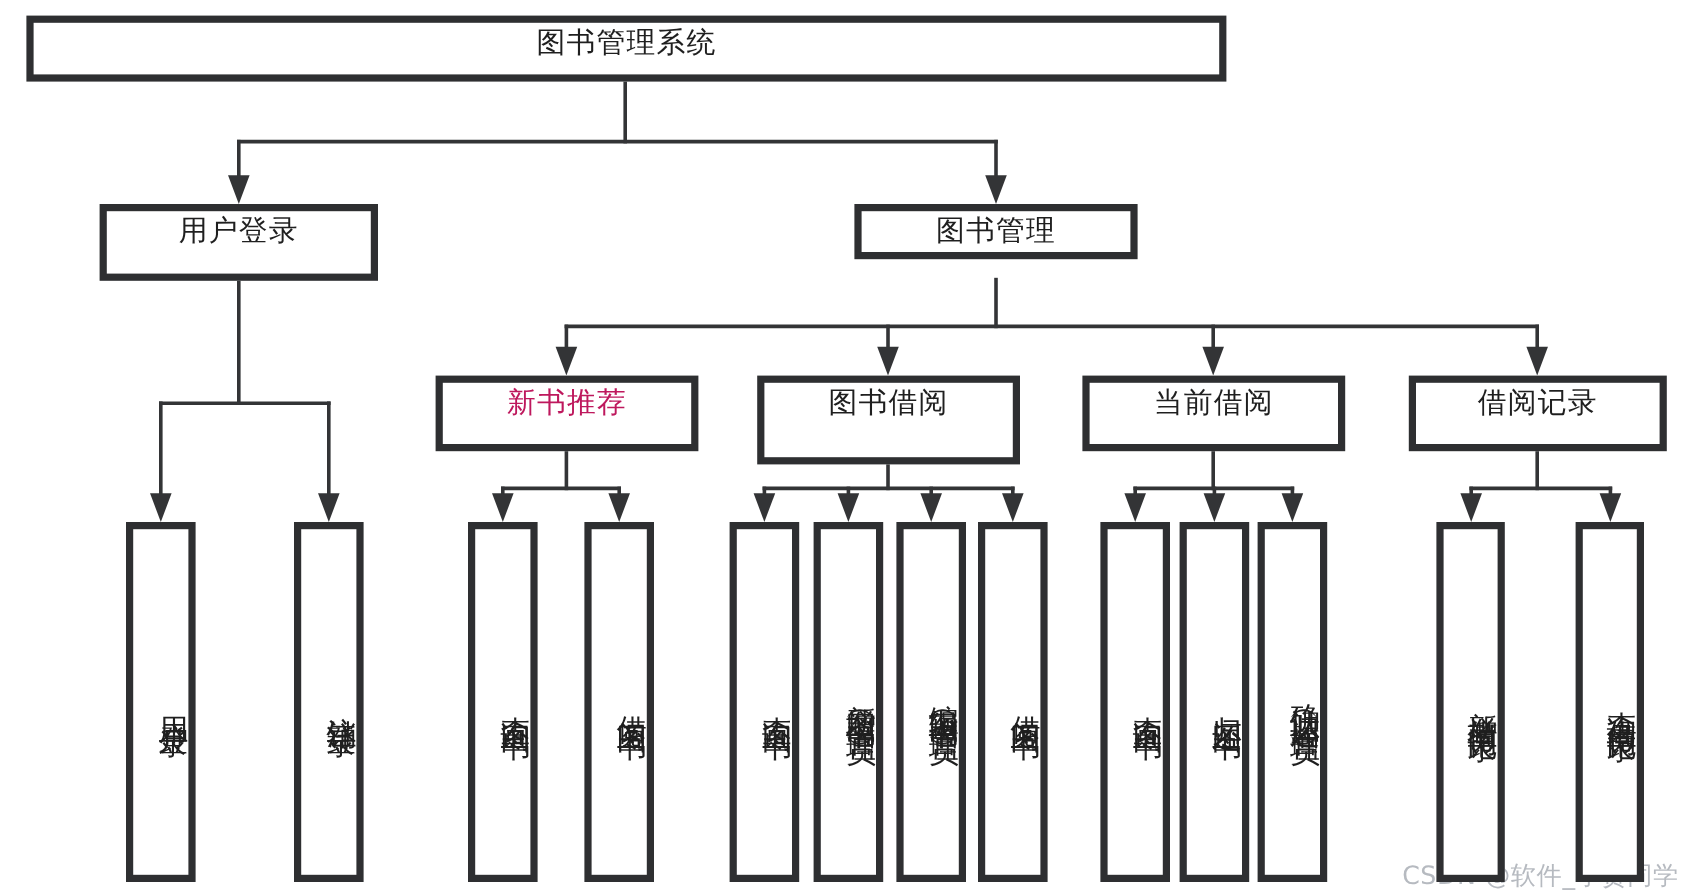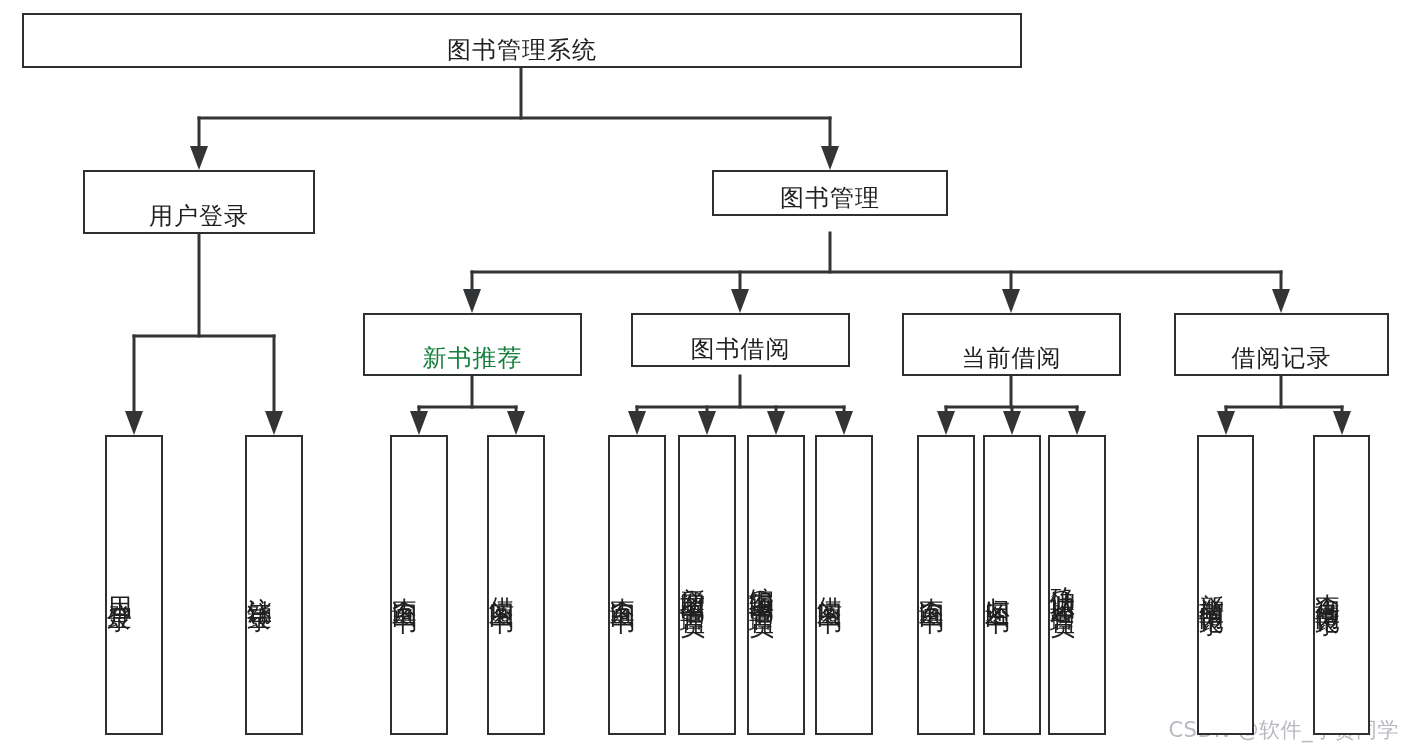--- a/index.html
+++ b/index.html
@@ -20,23 +20,23 @@
     left: 0;
     top: 0;
     width: 1405px;
     height: 747px;
     pointer-events: none;
   }
   .node {
     position: absolute;
     box-sizing: border-box;
     background: #ffffff;
-    border: 2px solid #701a75;
+    border: 6px solid #701a75;
     display: flex;
-    align-items: flex-end;
+    align-items: flex-start;
     justify-content: center;
     color: #1f1f1f;
   }
   .node.h .lbl {
     font-size: 24px;
     letter-spacing: 1px;
     white-space: nowrap;
   }
   .node.v {
     writing-mode: vertical-rl;
@@ -121,23 +121,23 @@
 <div class="node h" style="left: 22px; top: 13px; width: 1000px; height: 55px; border-color: rgb(46, 47, 49);">
       <span class="lbl" style="color: rgb(31, 31, 31);">图书管理系统</span>
     </div>
     <div class="node h" style="left: 83px; top: 170px; width: 232px; height: 64px; border-color: rgb(46, 47, 49);">
       <span class="lbl" style="color: rgb(31, 31, 31);">用户登录</span>
     </div>
     <div class="node h" style="left: 712px; top: 170px; width: 236px; height: 46px; border-color: rgb(46, 47, 49);">
       <span class="lbl" style="color: rgb(31, 31, 31);">图书管理</span>
     </div>
     <div class="node h" style="left: 363px; top: 313px; width: 219px; height: 63px; border-color: rgb(46, 47, 49);">
-      <span class="lbl" style="color: #15803d;">新书推荐</span>
+      <span class="lbl" style="color: #be185d;">新书推荐</span>
     </div>
-    <div class="node h" style="left: 631px; top: 313px; width: 219px; height: 54px; border-color: rgb(46, 47, 49);">
+    <div class="node h" style="left: 631px; top: 313px; width: 219px; height: 74px; border-color: rgb(46, 47, 49);">
       <span class="lbl" style="color: rgb(31, 31, 31);">图书借阅</span>
     </div>
     <div class="node h" style="left: 1174px; top: 313px; width: 215px; height: 63px; border-color: rgb(46, 47, 49);">
       <span class="lbl" style="color: rgb(31, 31, 31);">借阅记录</span>
     </div>
     <div class="node h" style="left: 902px; top: 313px; width: 219px; height: 63px; border-color: rgb(46, 47, 49);">
       <span class="lbl" style="color: rgb(31, 31, 31);">当前借阅</span>
     </div>
     <div class="node v" style="left: 105px; top: 435px; width: 58px; height: 300px; border-color: rgb(46, 47, 49);">
       <span class="lbl" style="color: rgb(31, 31, 31);">用户登录</span>

